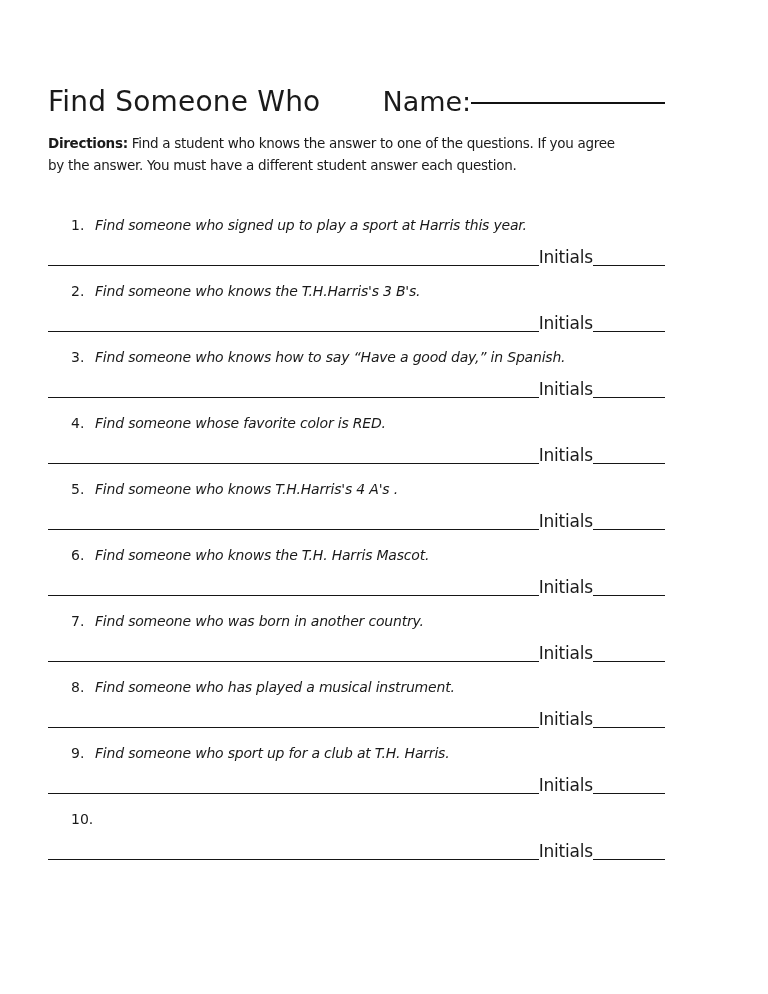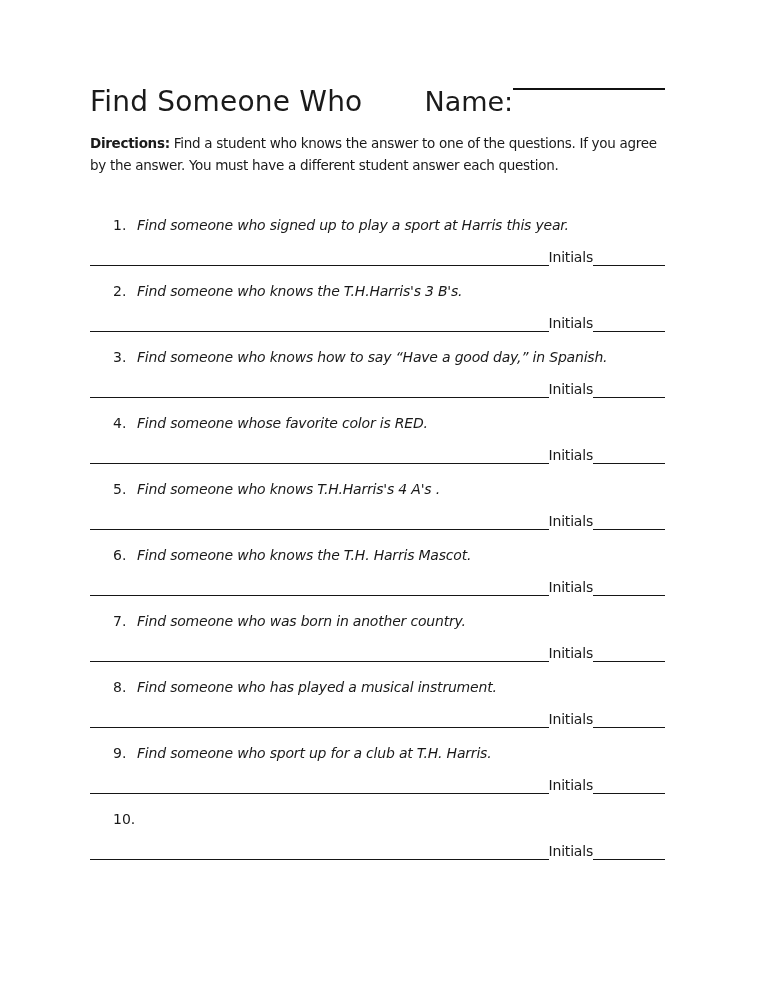--- a/index.html
+++ b/index.html
@@ -6,39 +6,39 @@
   html, body { width: 768px; height: 994px; }
   body {
     background: #ffffff;
     color: #1a1a1a;
     font-family: "DejaVu Sans", "Liberation Sans", sans-serif;
     overflow: hidden;
   }
   .page {
     width: 768px;
     height: 994px;
-    padding: 86px 103px 0 90px;
+    padding: 86px 103px 0 48px;
     background: #ffffff;
   }
   
   .doc-header {
     display: flex;
     align-items: flex-end;
     margin-bottom: 14px;
   }
   .doc-title {
     font-size: 28px;
     line-height: 32px;
     font-weight: 400;
     letter-spacing: 0.2px;
     white-space: nowrap;
   }
   .name-group {
     display: flex;
-    align-items: flex-start;
+    align-items: center;
     flex: 1;
     margin-left: 62px;
     min-width: 0;
   }
   .name-label {
     font-size: 27px;
     line-height: 32px;
     white-space: nowrap;
   }
   .name-line {
@@ -69,21 +69,21 @@
     flex: 0 0 24px;
   }
   .q-text {
     letter-spacing: -0.2px;
     white-space: nowrap;
     font-style: italic;
   }
   .a-row {
     display: flex;
     align-items: flex-end;
-    font-size: 14px;
+    font-size: 17px;
     line-height: 17px;
     margin-bottom: 16px;
   }
   .blank-fill {
     flex: 1;
     border-bottom: 1.5px solid #161616;
     height: 3px;
   }
   .blank-short {
     flex: 0 0 72px;

